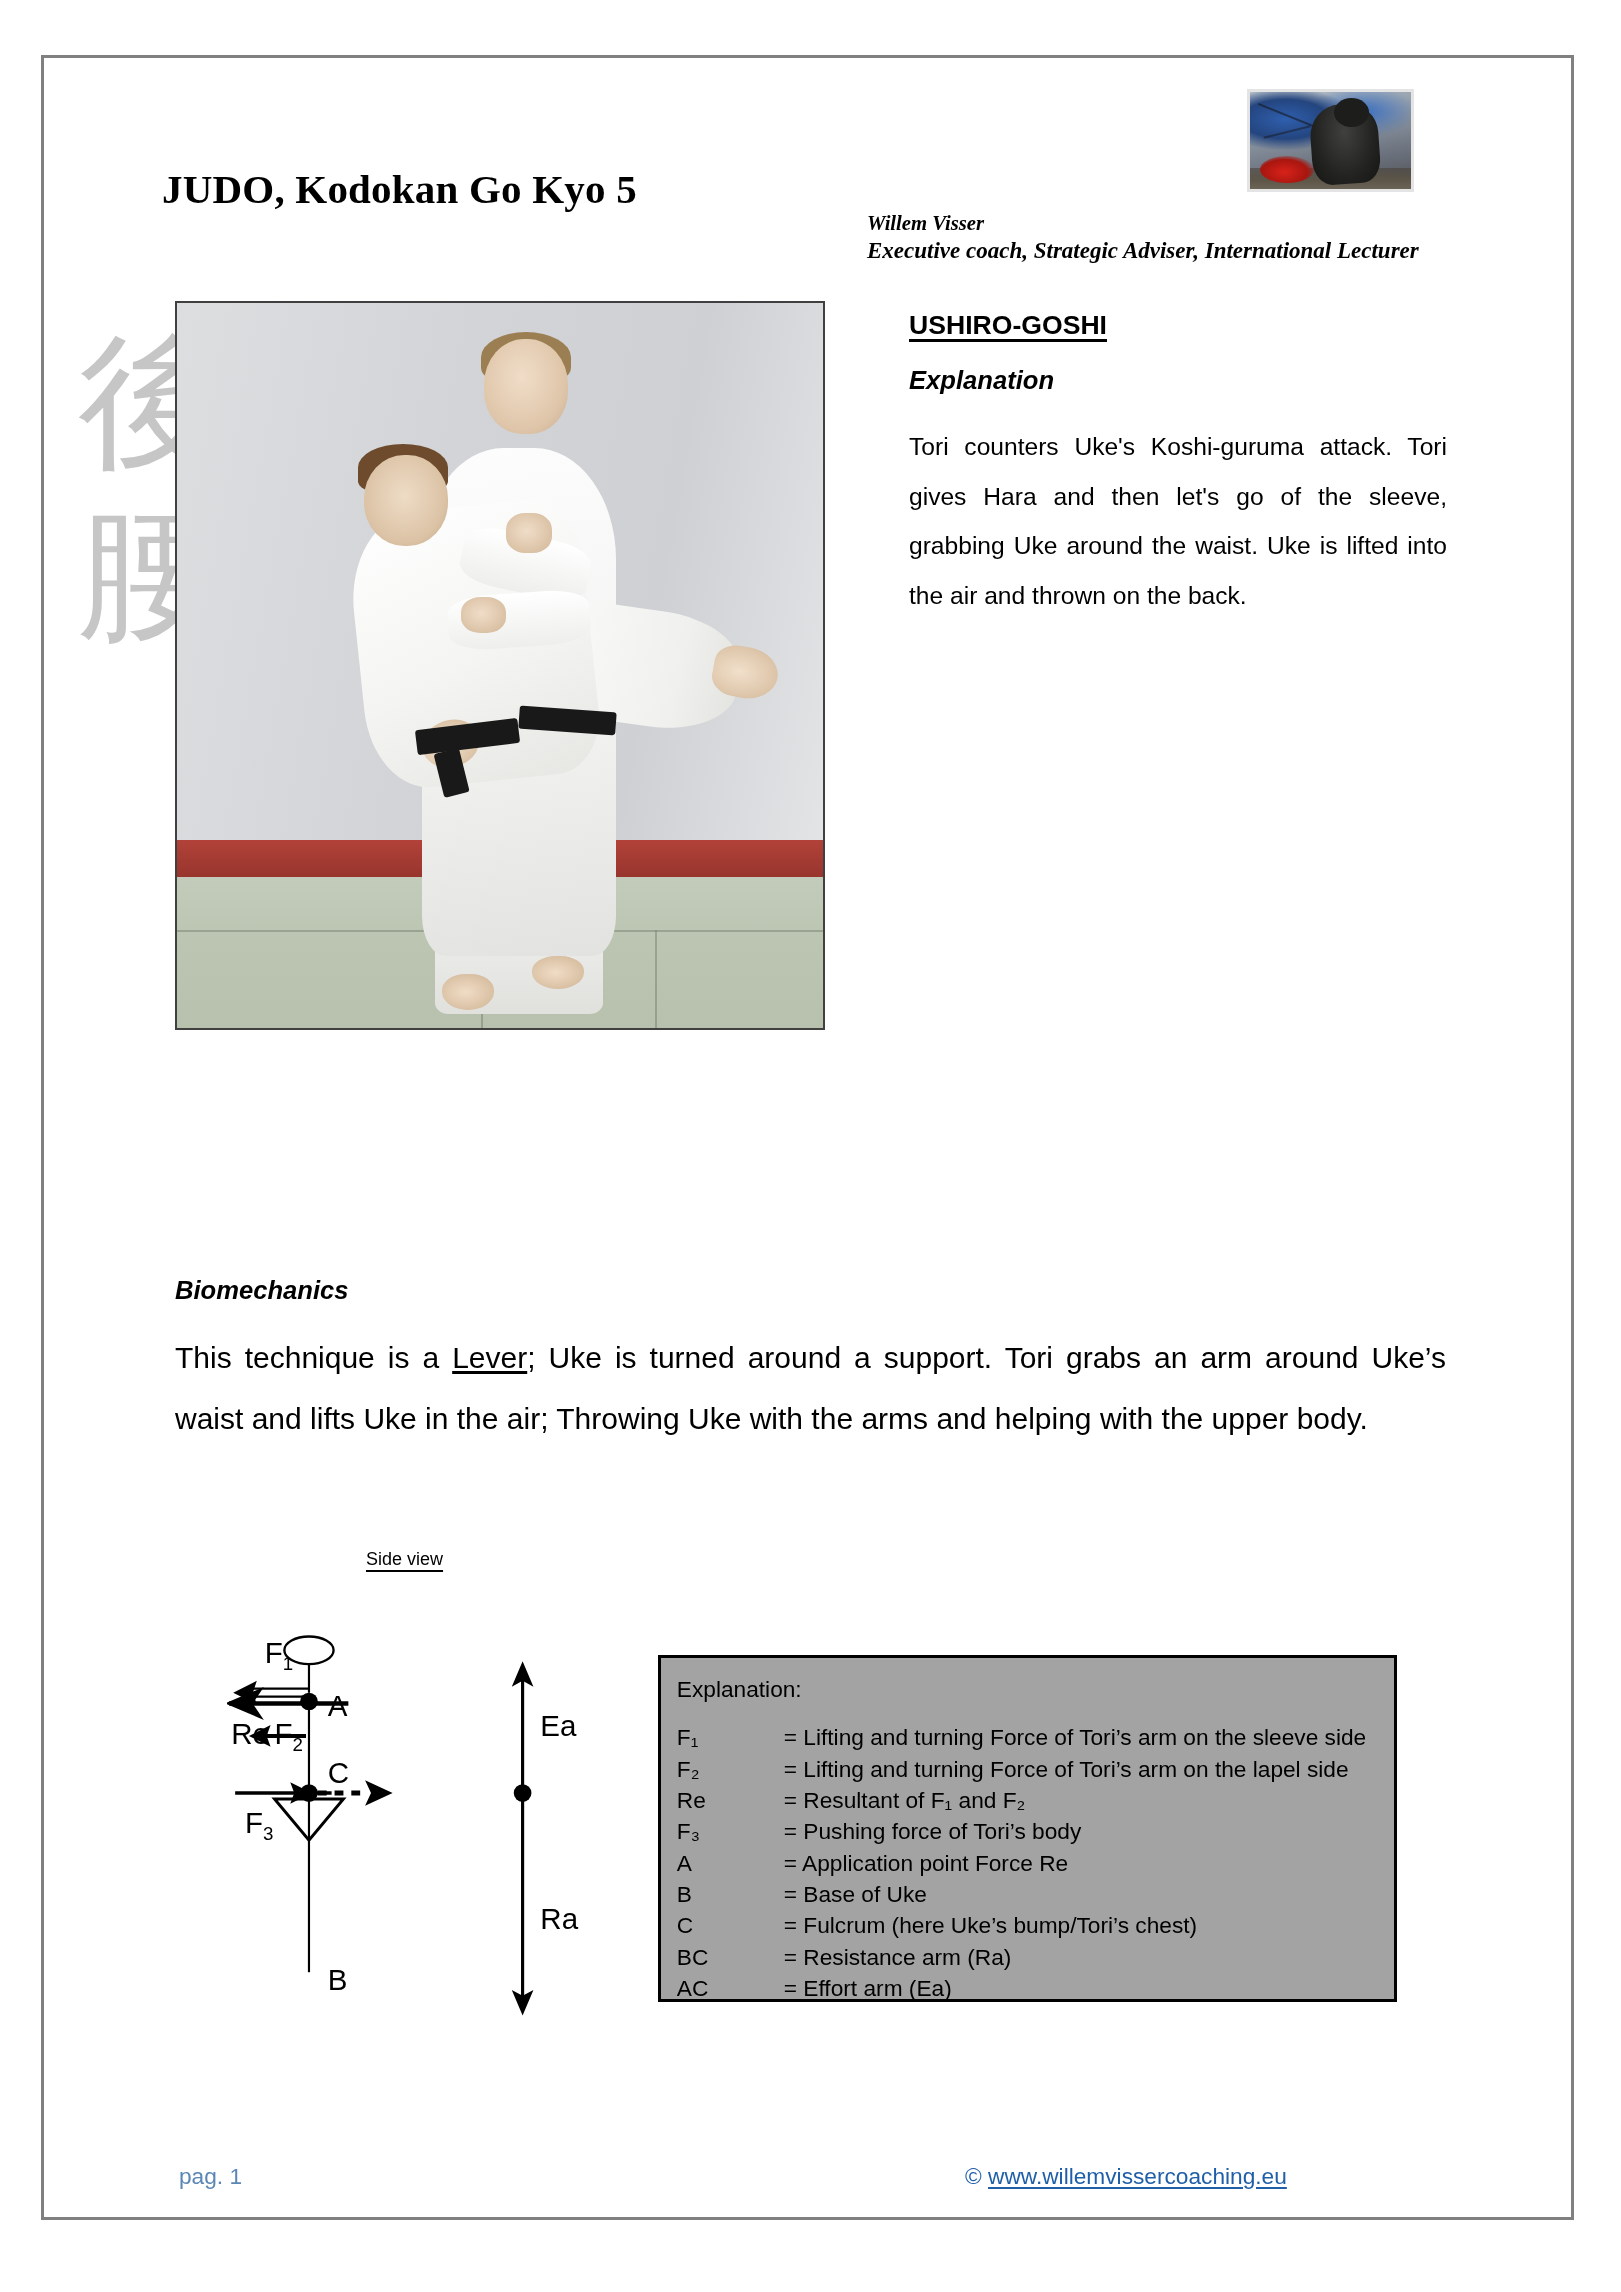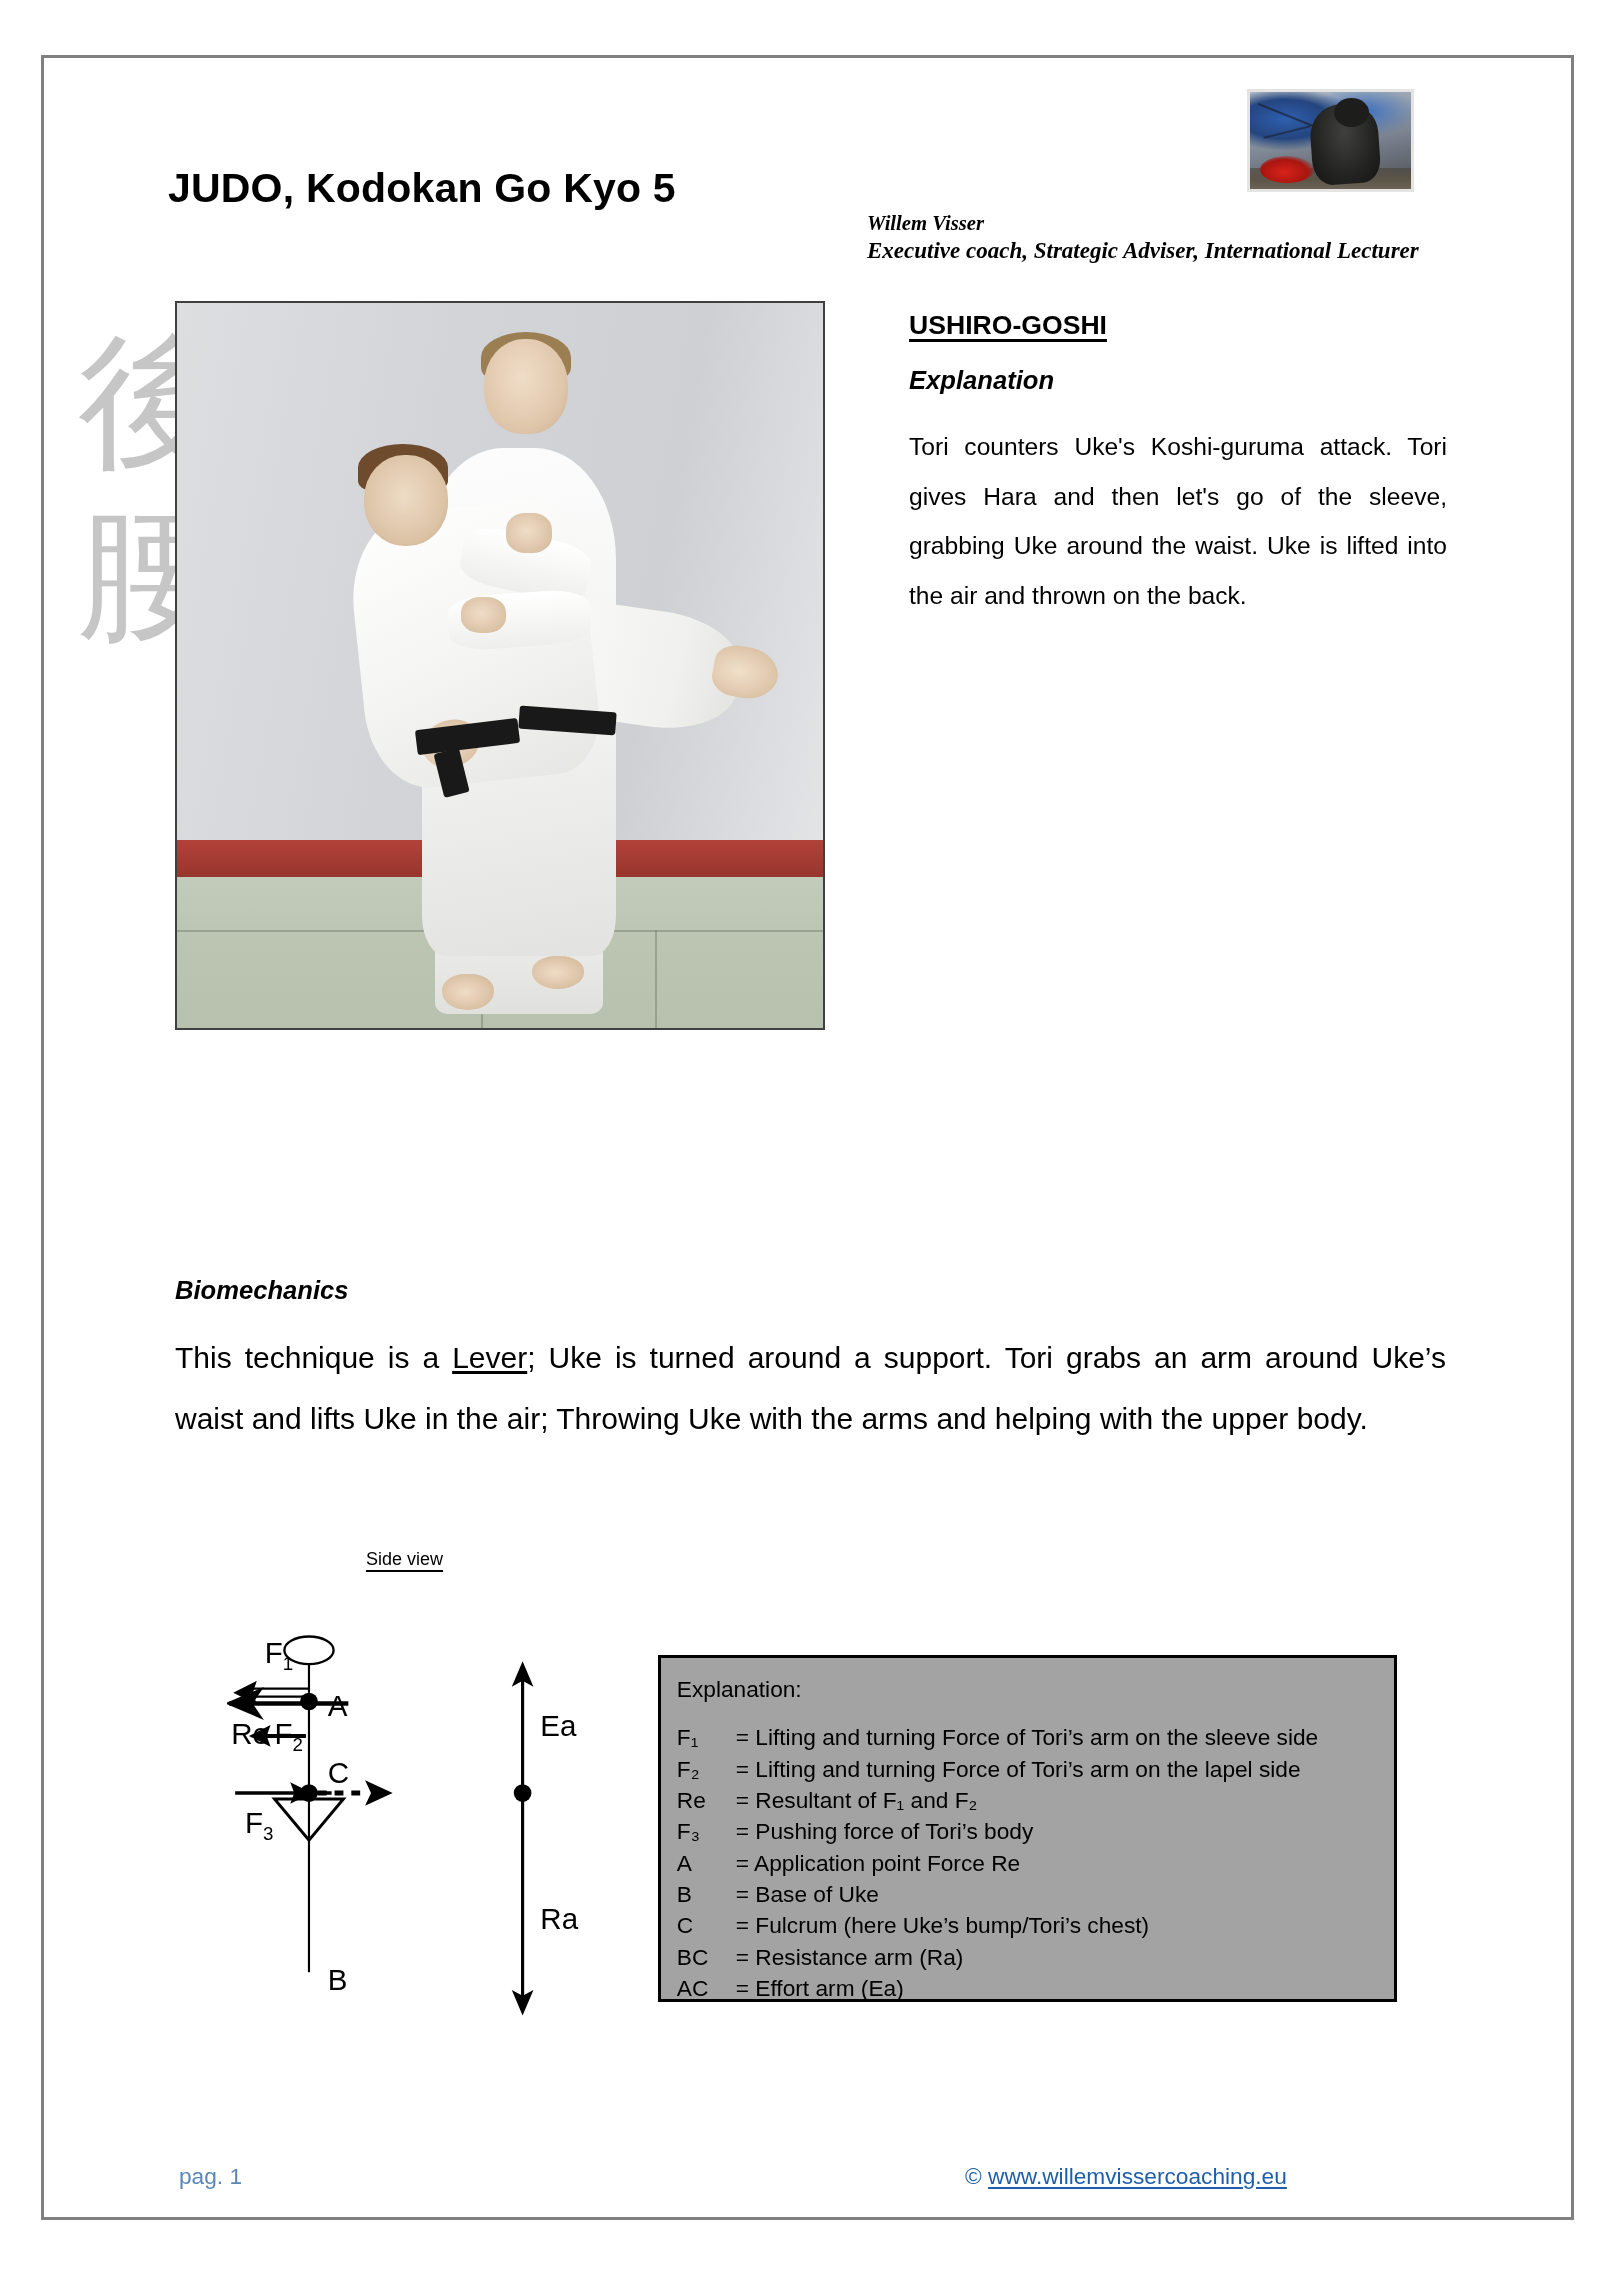--- a/index.html
+++ b/index.html
@@ -23,23 +23,23 @@
     left: 41px;
     top: 55px;
     width: 1533px;
     height: 2165px;
     border: 3px solid #808080;
     box-sizing: border-box;
   }
   
   #doc-title {
     position: absolute;
-    left: 168px;
+    left: 162px;
     top: 165px;
-    font-family: Liberation Sans, sans-serif;
+    font-family: Liberation Serif, serif;
     font-weight: bold;
     font-size: 41px;
     letter-spacing: 0.2px;
     color: #000000;
     white-space: nowrap;
   }
   #logo {
     position: absolute;
     left: 1247px;
     top: 89px;
@@ -382,20 +382,21 @@
     font-size: 22.7px;
     color: #000000;
     margin-bottom: 19.7px;
   }
   .legend-row {
     display: flex;
     font-size: 22.7px;
     line-height: 1.38;
     color: #000000;
     white-space: nowrap;
+    gap: 48px;
   }
   .legend-sym {
     width: 59px;
     flex: 0 0 59px;
   }
 
   
   #vertical-watermark {
     position: absolute;
     right: 17.7px;

